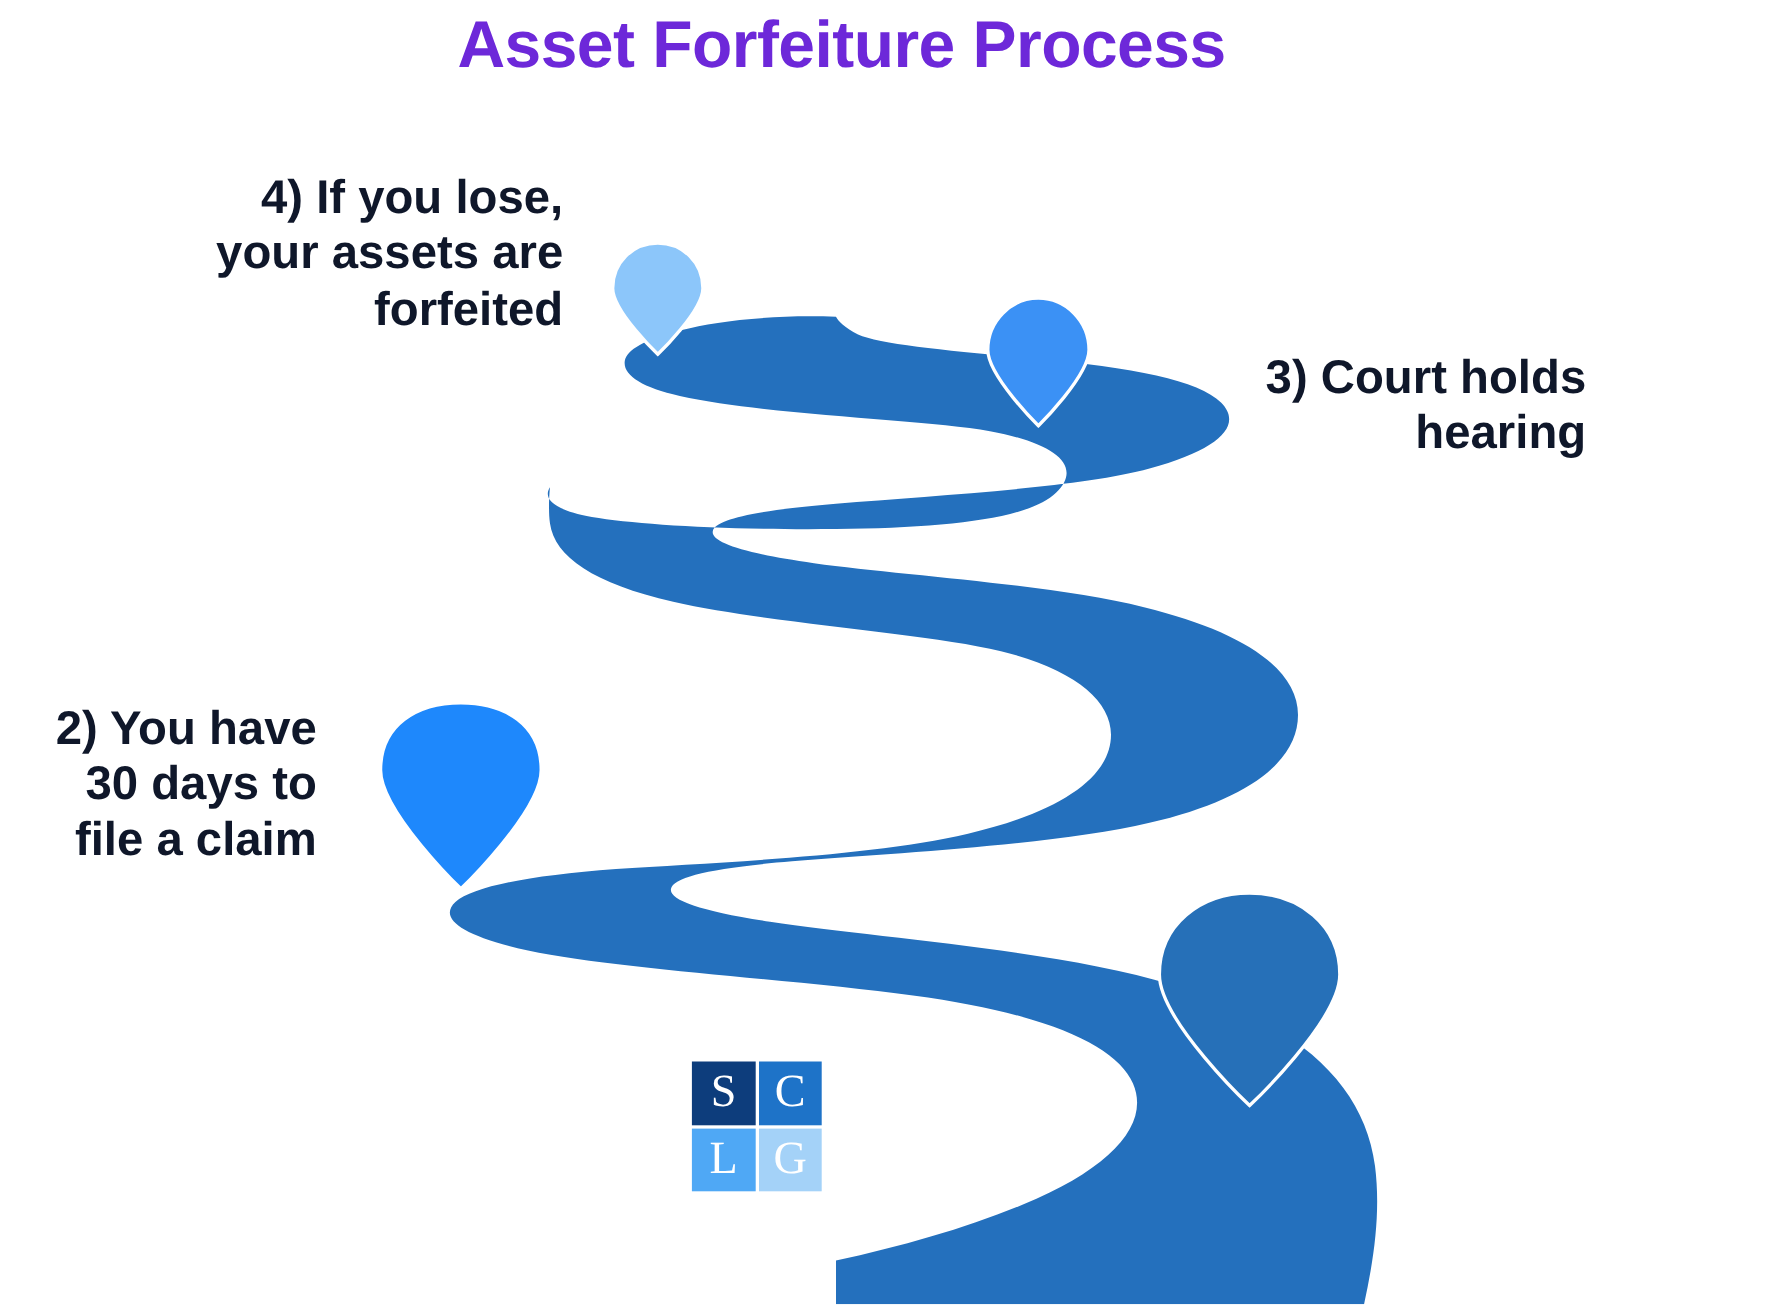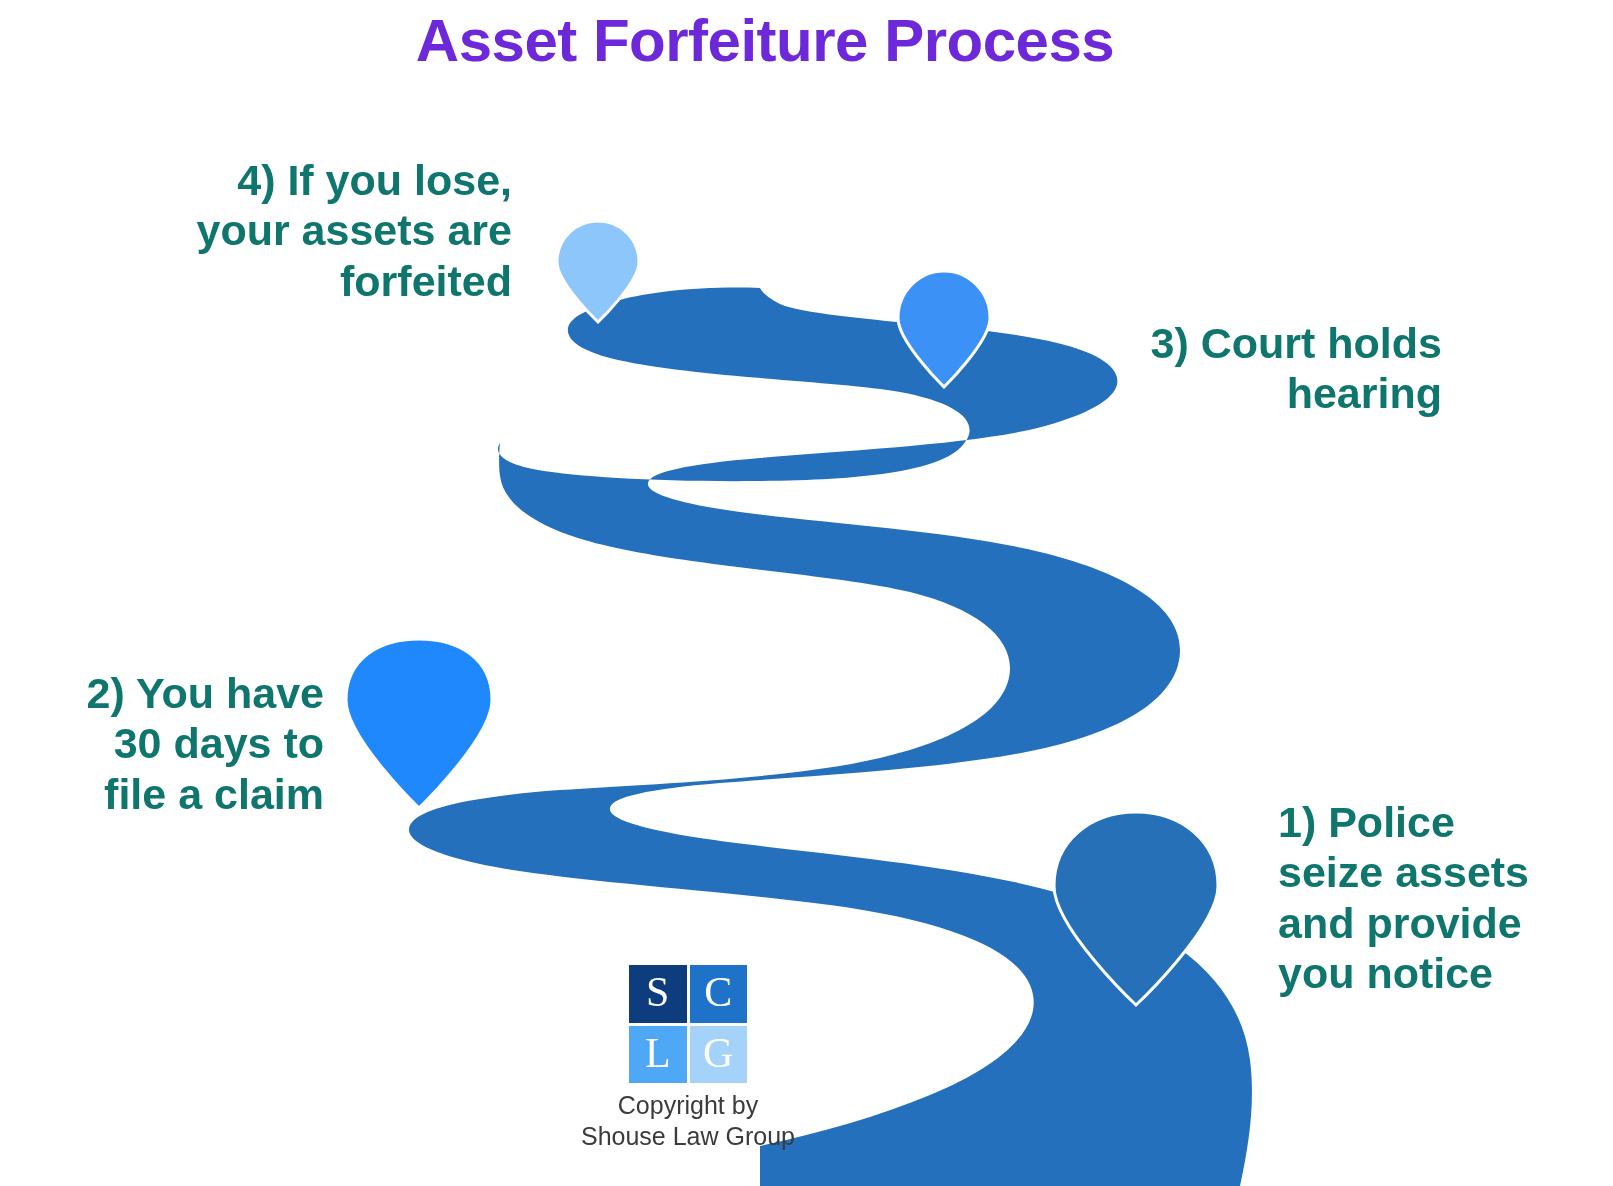--- a/index.html
+++ b/index.html
@@ -40,38 +40,37 @@
     top: 0;
     width: 1613px;
     height: 1186px;
   }
 
   
   .step-label {
     position: absolute;
     font-family: "Liberation Sans", sans-serif;
     font-weight: bold;
-    color: #0f766e;
+    color: #0f172a;
     line-height: 1.17;
     white-space: pre-line;
   }
   .step-1 {
     left: 1278px;
     top: 797px;
     width: 320px;
     font-size: 43px;
     text-align: left;
   }
   .step-2 {
     left: 0px;
-    top: 668px;
+    top: 637px;
     width: 288px;
     font-size: 43px;
     text-align: right;
-    margin-left: 36px;
   }
   .step-3 {
     left: 1042px;
     top: 318px;
     width: 400px;
     font-size: 43px;
     text-align: right;
   }
   .step-4 {
     left: 100px;
@@ -193,40 +192,34 @@
 
     <g>
       <path fill="#2670B8" stroke="#FFFFFF" stroke-width="3" d="M 1136,1005
                C 1136,1005 1054,928 1054,886
                C 1054,841 1091,812 1136,812
                C 1181,812 1218,841 1218,886
                C 1218,928 1136,1005 1136,1005 Z"></path>
     </g>
   </svg>
 
-  <div class="step-label step-1">1) Police
-seize assets
-and provide
-you notice</div>
 
   <div class="step-label step-2">2) You have
 30 days to
 file a claim</div>
 
   <div class="step-label step-3">3) Court holds
 hearing</div>
 
   <div class="step-label step-4">4) If you lose,
 your assets are
 forfeited</div>
 
   <div class="logo-block">
     <div class="logo-grid">
       <div class="logo-cell" style="background:#0D3D7C;">S</div>
       <div class="logo-cell" style="background:#1E73C8;">C</div>
       <div class="logo-cell" style="background:#4FA8F5;">L</div>
       <div class="logo-cell" style="background:#A4D2F8;">G</div>
     </div>
-    <div class="copyright">Copyright by
-Shouse Law Group</div>
   </div>
 
 </div>
 
 </body></html>

